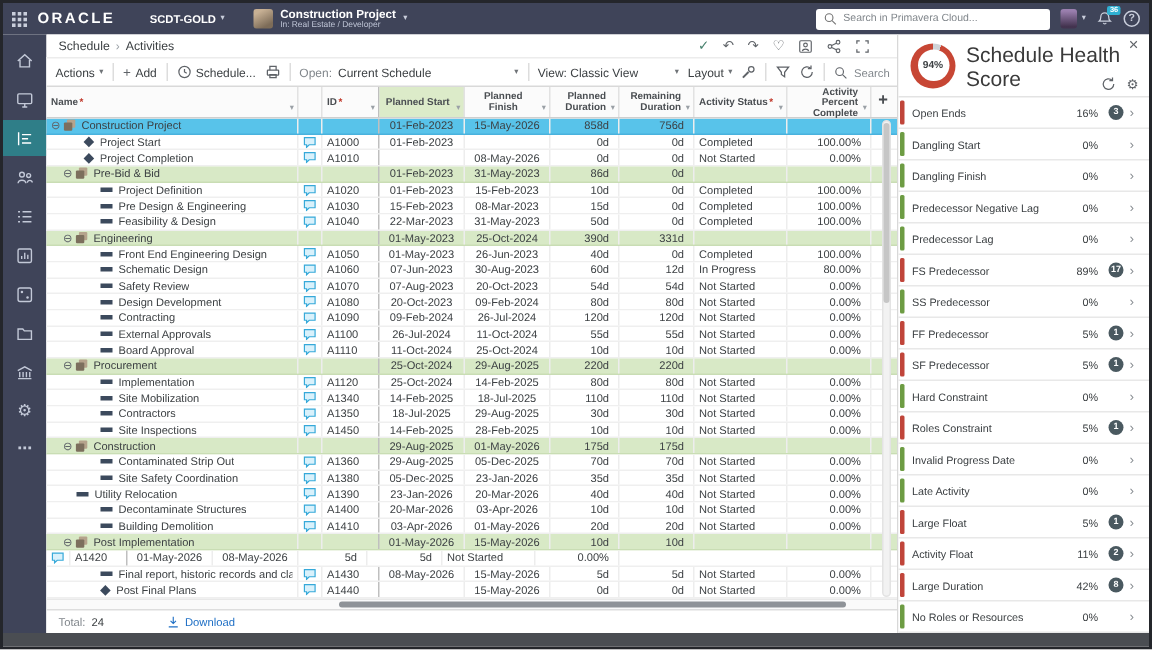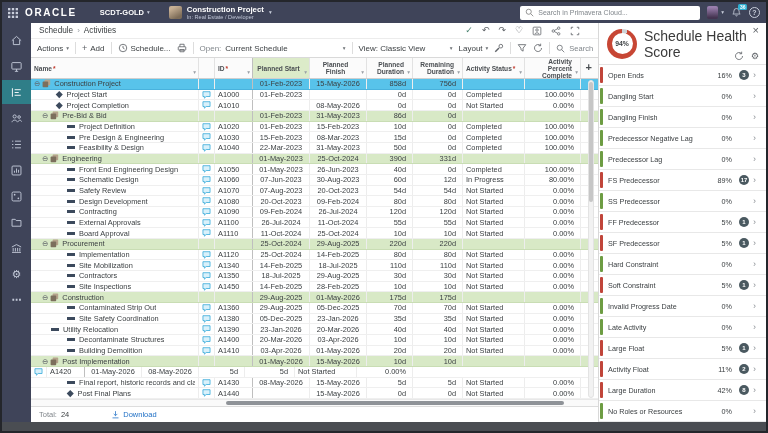--- a/index.html
+++ b/index.html
@@ -11,21 +11,21 @@
   .tbicon{display:inline-flex;align-items:center;color:#c9cedb;line-height:0}
   .brand{font-weight:bold;font-size:10px;letter-spacing:1.6px;color:#fff}
   .ws{display:flex;align-items:center;gap:3px;font-weight:bold;font-size:7.5px;margin-left:16px;color:#fff}
   .car{font-size:5.5px;color:#c9cedb;line-height:1}
   .proj{display:flex;align-items:center;gap:5px;margin-left:12px}
   .pic{width:13px;height:13px;border-radius:2px;background:linear-gradient(150deg,#c7b094 20%,#7d6c58 80%);flex:none}
   .ptxt{display:flex;flex-direction:column;justify-content:center}
   .pt1{font-size:7.8px;font-weight:bold;color:#fff;line-height:8px}
   .pt2{font-size:5.6px;color:#bfc5d6;line-height:6px}
   .spacer{flex:1}
-  .tbsearch{width:180px;height:14px;background:#fff;border-radius:2px;display:flex;align-items:center;gap:4px;padding:0 5px}
+  .tbsearch{width:156px;height:14px;background:#fff;border-radius:2px;display:flex;align-items:center;gap:4px;padding:0 5px}
   .tbsearch .tbicon{color:#757575}
   .tbsearch input{border:none;outline:none;background:transparent;font-size:7px;width:140px;font-family:inherit;color:#333}
   .tbsearch input::placeholder{color:#80868b}
   .avatar-wrap{display:flex;align-items:center;gap:3px}
   .avatar{width:11px;height:13px;border-radius:2px;background:linear-gradient(180deg,#9a7fae 10%,#43334f 90%)}
   .bellwrap{position:relative;display:inline-flex}
   .bbadge{position:absolute;top:-3px;right:-5px;background:#2fb0d2;color:#fff;font-size:5px;line-height:6px;padding:0 1.5px;border-radius:1.5px;font-weight:bold}
   .helpc{width:11px;height:11px;border:1px solid #c9cedb;border-radius:50%;display:flex;align-items:center;justify-content:center;font-size:7px;font-weight:bold;color:#c9cedb}
   
   .bodyrow{flex:1;display:flex;min-height:0}
@@ -1100,21 +1100,21 @@
           </div>
           <div class="hitem">
             <span class="hbar green"></span>
             <span class="hlabel">Hard Constraint</span>
             <span class="hpct">0%</span>
             <span class="hbslot"></span>
             <span class="hchev">›</span>
           </div>
           <div class="hitem">
             <span class="hbar red"></span>
-            <span class="hlabel">Soft Constraint</span>
+            <span class="hlabel">Roles Constraint</span>
             <span class="hpct">5%</span>
             <span class="hbslot">
               <span class="hbadge">1</span>
             </span>
             <span class="hchev">›</span>
           </div>
           <div class="hitem">
             <span class="hbar green"></span>
             <span class="hlabel">Invalid Progress Date</span>
             <span class="hpct">0%</span>

